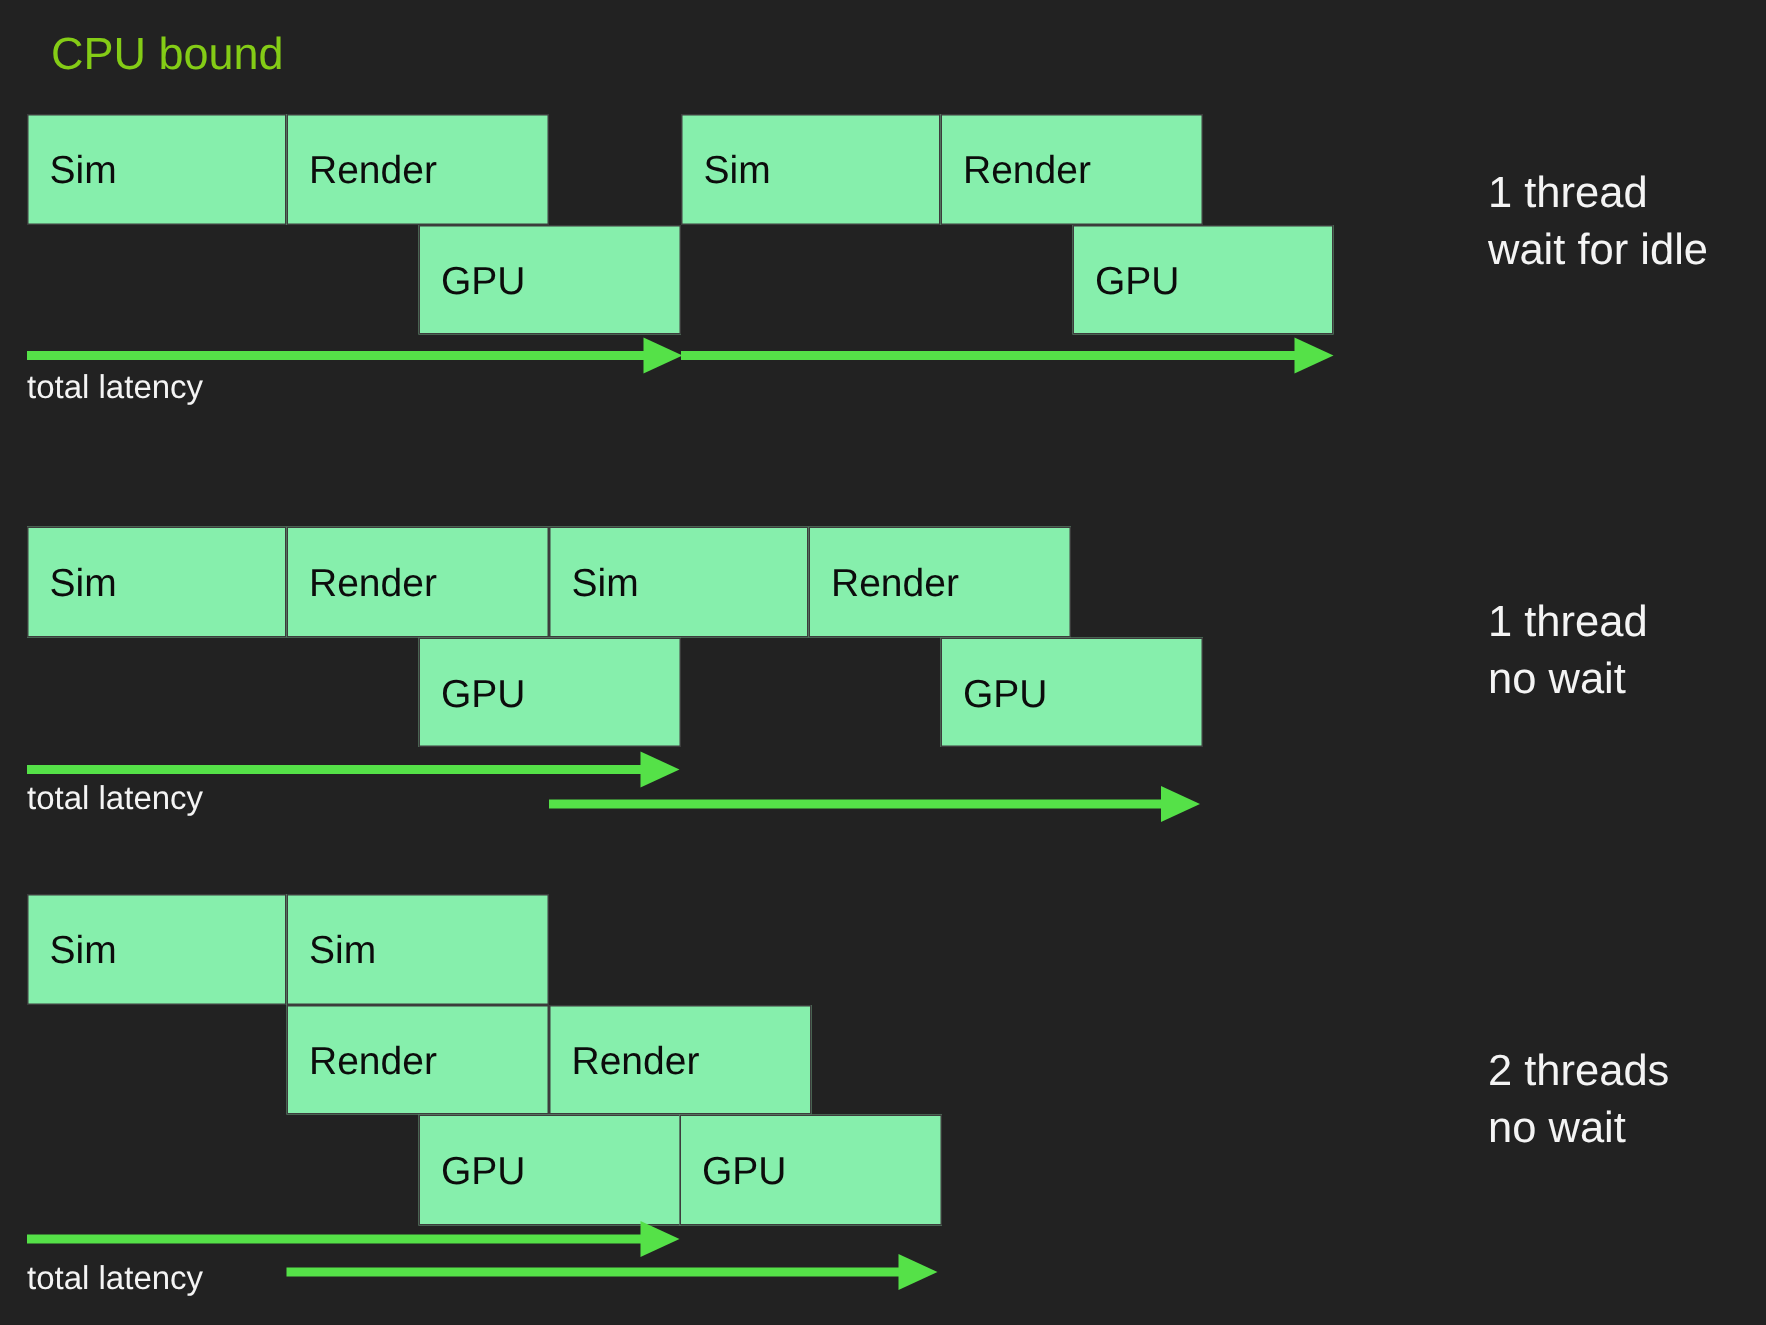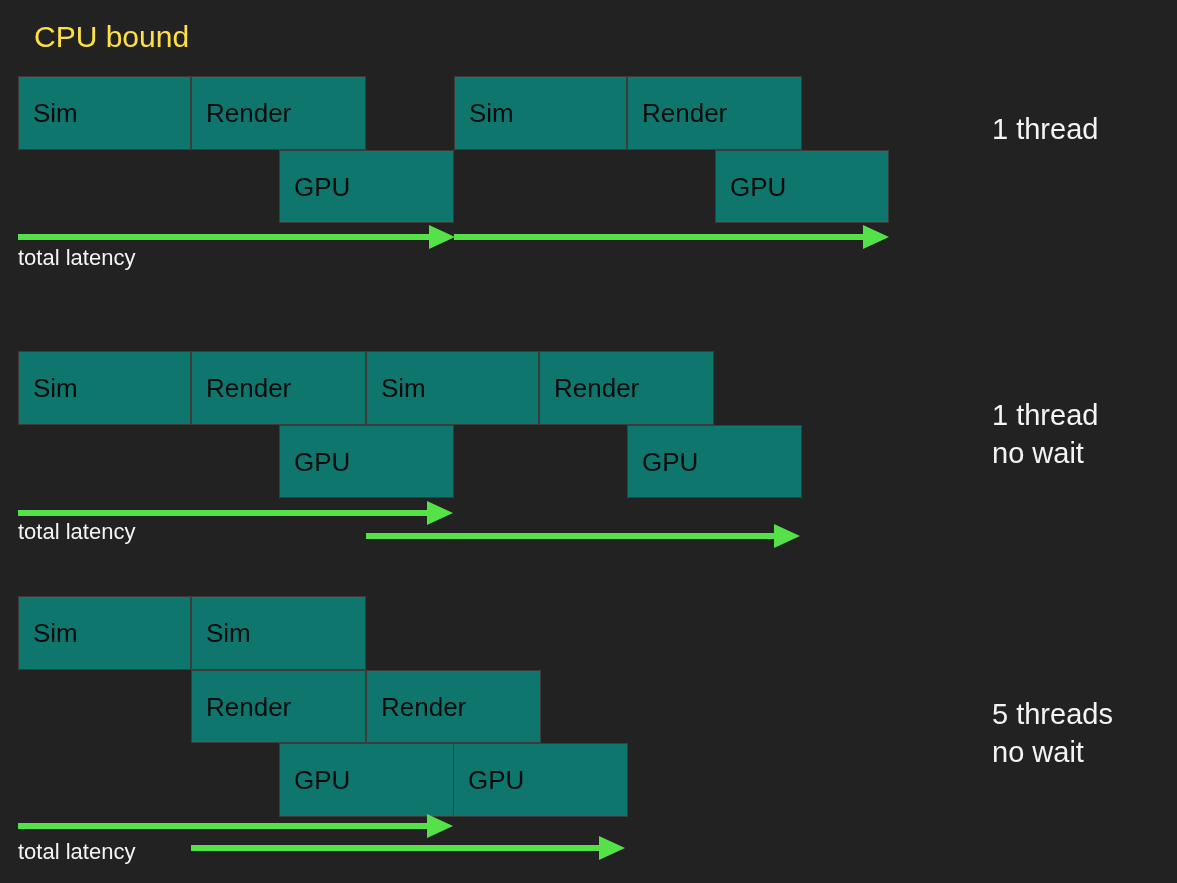--- a/index.html
+++ b/index.html
@@ -14,28 +14,28 @@
     position: relative;
     width: 1177px;
     height: 883px;
     background: #222222;
     overflow: hidden;
   }
   .slide-title {
     position: absolute;
     left: 34px;
     top: 18px;
-    color: #fde047;
+    color: #84cc16;
     font-size: 30px;
     line-height: 38px;
     white-space: pre;
   }
   .task-box {
     position: absolute;
-    background: #0f766e;
+    background: #86efac;
     border: 1px solid #3c3c3c;
     box-sizing: border-box;
     color: #0c0c0c;
     font-size: 26px;
     display: block;
     padding-left: 36px;
   }
   .task-box .task-label {
     position: absolute;
     left: 14px;
@@ -107,21 +107,21 @@
         </div>
         <div class="arrow" style="left: 18px; top: 237px; width: 437px;">
           <div class="shaft" style="width: 413px;"></div>
           <div class="head" style="left: 411px;"></div>
         </div>
         <div class="arrow" style="left: 454px; top: 237px; width: 435px;">
           <div class="shaft" style="width: 411px;"></div>
           <div class="head" style="left: 409px;"></div>
         </div>
         <div class="latency-label" style="left: 18px; top: 243px;">total latency</div>
-        <div class="side-label" style="left: 992px; top: 110px;"><span class="l1">1 thread</span></div>
+        <div class="side-label" style="left: 992px; top: 110px;"><span class="l1">1 thread</span><span class="l2">wait for idle</span></div>
       </div>
       <div>
         <div class="task-box" style="left: 18px; top: 351px; width: 173px; height: 74px;">
           <span class="task-label">Sim</span>
         </div>
         <div class="task-box" style="left: 191px; top: 351px; width: 175px; height: 74px;">
           <span class="task-label">Render</span>
         </div>
         <div class="task-box" style="left: 279px; top: 425px; width: 175px; height: 73px;">
           <span class="task-label">GPU</span>
@@ -167,16 +167,16 @@
         </div>
         <div class="arrow" style="left: 18px; top: 826px; width: 435px;">
           <div class="shaft" style="width: 411px;"></div>
           <div class="head" style="left: 409px;"></div>
         </div>
         <div class="arrow" style="left: 191px; top: 848px; width: 434px;">
           <div class="shaft" style="width: 410px;"></div>
           <div class="head" style="left: 408px;"></div>
         </div>
         <div class="latency-label" style="left: 18px; top: 837px;">total latency</div>
-        <div class="side-label" style="left: 992px; top: 695px;"><span class="l1">5 threads</span><span class="l2">no wait</span></div>
+        <div class="side-label" style="left: 992px; top: 695px;"><span class="l1">2 threads</span><span class="l2">no wait</span></div>
       </div>
     </div>
 </div>
 
 </body></html>

